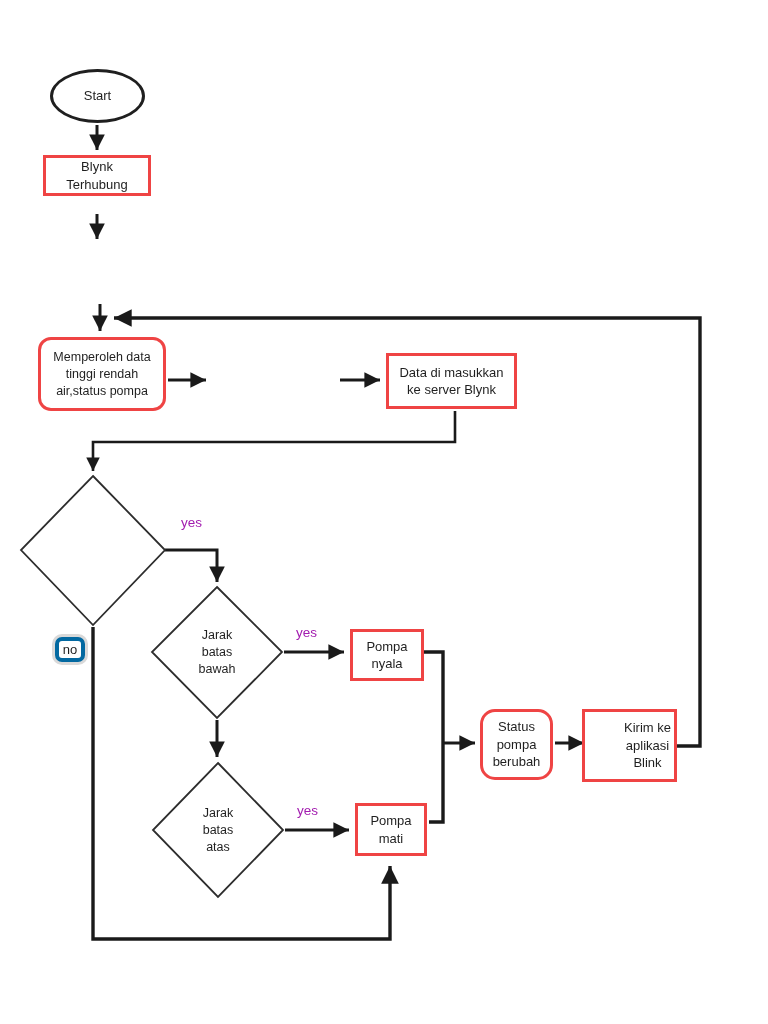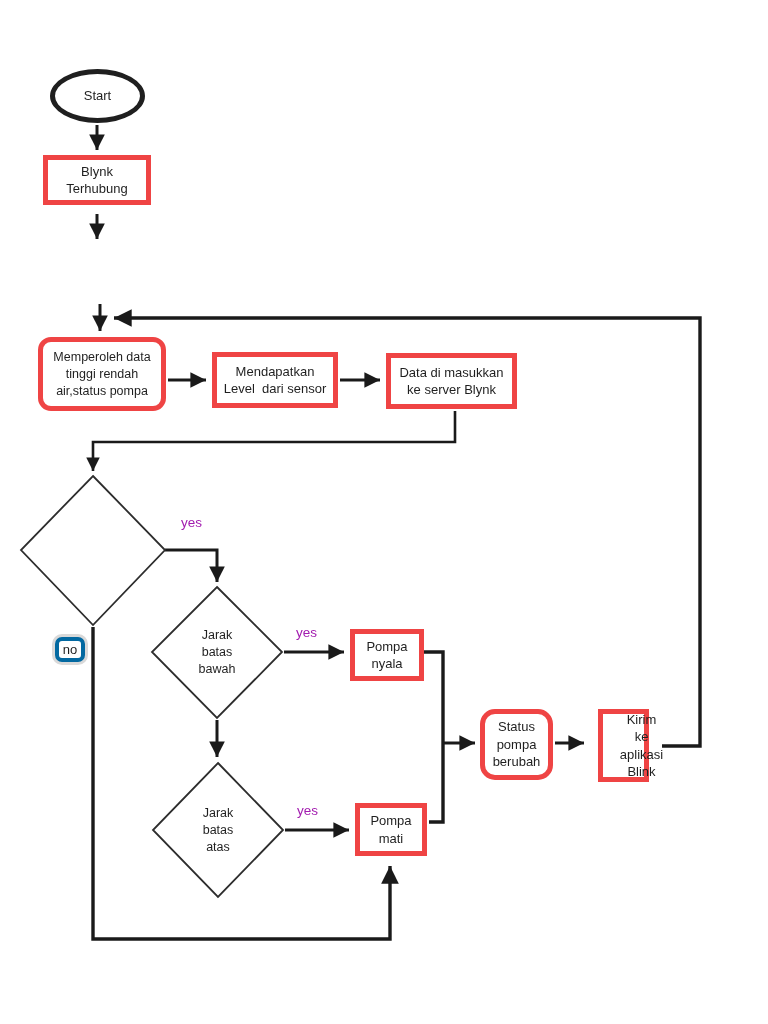--- a/index.html
+++ b/index.html
@@ -9,21 +9,21 @@
     height: 1024px;
     background: #ffffff;
     font-family: "Liberation Sans", sans-serif;
     color: #1f1f1f;
     overflow: hidden;
   }
   #wires { position: absolute; left: 0; top: 0; }
   .node {
     position: absolute;
     background: #ffffff;
-    border: 5px solid #ef4444;
+    border: 3px solid #ef4444;
     display: flex;
     align-items: center;
     justify-content: center;
     text-align: center;
     font-size: 13px;
     line-height: 17.5px;
     white-space: pre-wrap;
     box-sizing: border-box;
   }
   .oval { border-radius: 50%; border-color: #1f1f1f; }
@@ -80,45 +80,43 @@
     <path d="M555,743 L584,743" fill="none" stroke="#1a1a1a" stroke-width="3" marker-end="url(#ah)"></path>
     <path d="M93,627 L93,939 L390,939 L390,866" fill="none" stroke="#1a1a1a" stroke-width="3.4" marker-end="url(#ah)"></path>
 
     <polygon points="93,476 165,550 93,625 21,550" fill="#ffffff" stroke="#2d2d2d" stroke-width="1.8"></polygon>
     <polygon points="217,587 282,652 217,718 152,652" fill="#ffffff" stroke="#2d2d2d" stroke-width="1.8"></polygon>
     <polygon points="218,763 283,830 218,897 153,830" fill="#ffffff" stroke="#2d2d2d" stroke-width="1.8"></polygon>
   </svg>
 
   <div class="node oval" style="left:50px; top:69px; width:95px; height:54px;">Start</div>
 
-  <div class="node" style="left:43px; top:155px; width:108px; height:50px;">Blynk
+  <div class="node" style="left:43px; top:155px; width:108px; height:41px;">Blynk
 Terhubung</div>
 
 
   <div class="node rounded" style="left:38px; top:337px; width:128px; height:74px; font-size:12.5px; line-height:17px;">Memperoleh data
 tinggi rendah
 air,status pompa</div>
 
-  <div class="node" style="left:212px; top:352px; width:126px; height:56px;">Mendapatkan
-Level  dari sensor</div>
 
   <div class="node" style="left:386px; top:353px; width:131px; height:56px;">Data di masukkan
 ke server Blynk</div>
 
   <div class="node" style="left:350px; top:629px; width:74px; height:52px;">Pompa
 nyala</div>
 
   <div class="node" style="left:355px; top:803px; width:72px; height:53px;">Pompa
 mati</div>
 
   <div class="node" style="left:480px; top:709px; width:73px; height:71px;border-radius:15px;">Status
 pompa
 berubah</div>
 
-  <div class="node" style="left:598px; top:709px; width:51px; height:73px;padding-left:36px;">Kirim ke
+  <div class="node" style="left:582px; top:709px; width:95px; height:73px;padding-left:36px;">Kirim ke
 aplikasi
 Blink</div>
 
 
   <div class="dlabel" style="left:152px; top:587px; width:130px; height:131px;">Jarak
 batas
 bawah</div>
 
   <div class="dlabel" style="left:153px; top:763px; width:130px; height:134px;">Jarak
 batas

